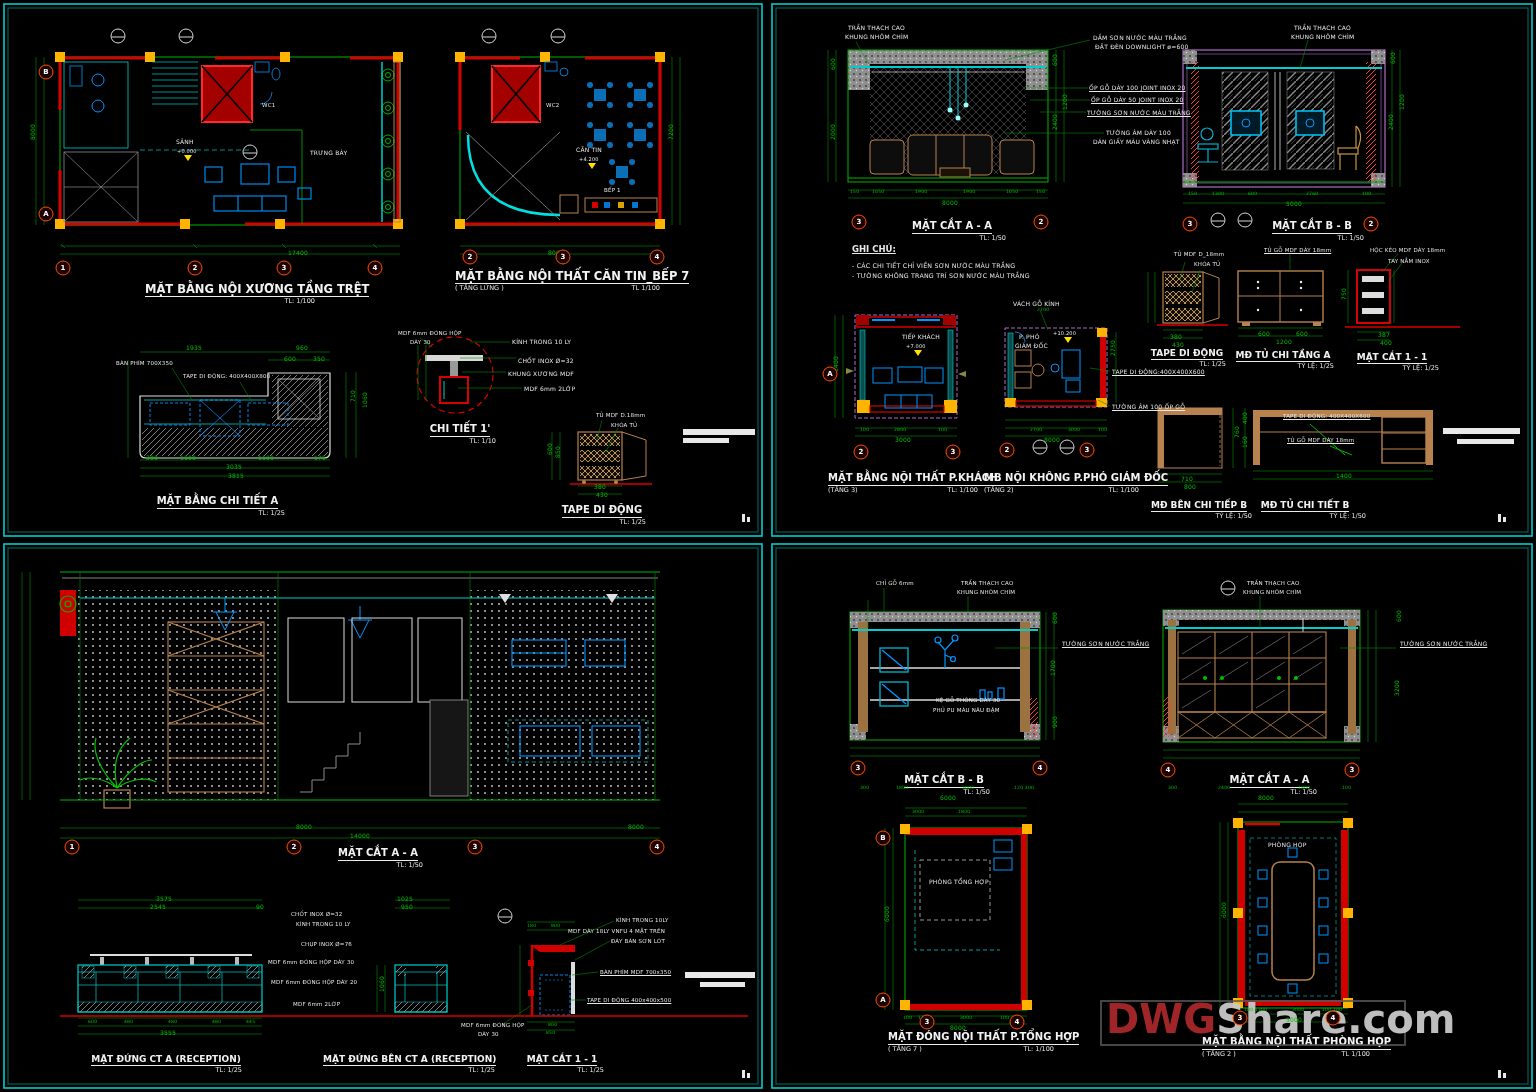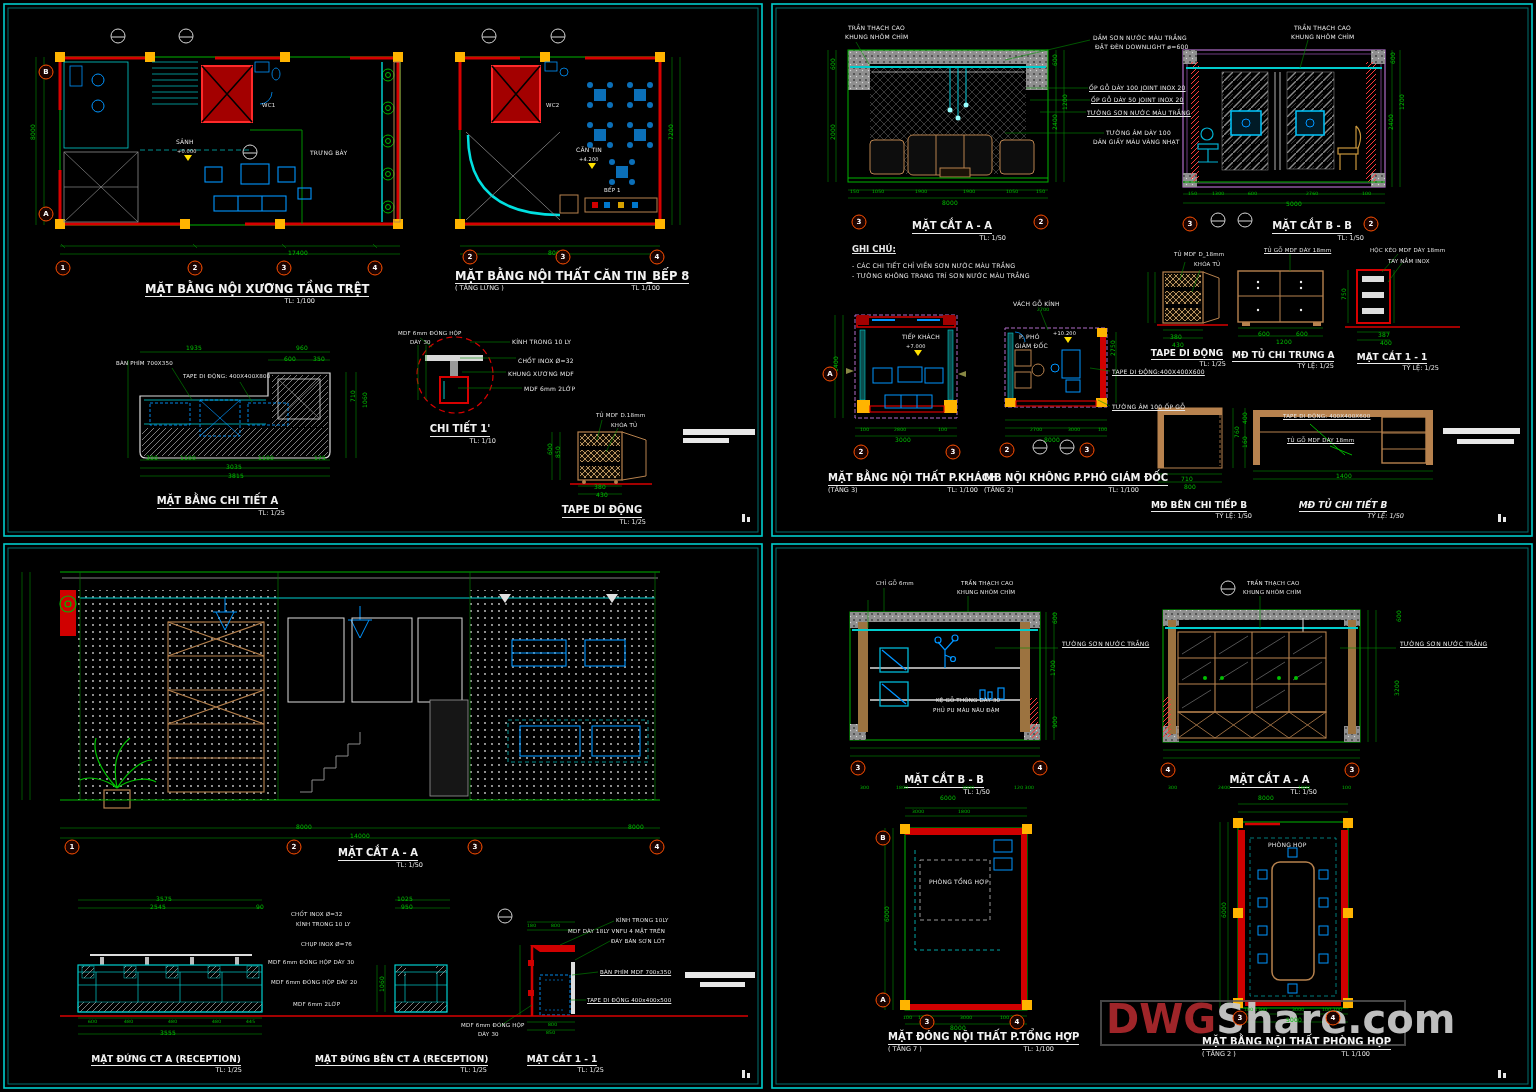--- a/index.html
+++ b/index.html
@@ -622,21 +622,21 @@
 </svg>
 
 <div class="ptitle s12" style="left:145px;top:280px;width:170px;">
   <span class="t">MẶT BẰNG NỘI XƯƠNG TẦNG TRỆT</span>
   <span class="row">
         <span></span>
         <span>TL: 1/100</span>
       </span>
 </div>
 <div class="ptitle s12" style="left:455px;top:267px;width:205px;">
-  <span class="t">MẶT BẰNG NỘI THẤT CĂN TIN_BẾP 8</span>
+  <span class="t">MẶT BẰNG NỘI THẤT CĂN TIN_BẾP 7</span>
   <span class="row">
         <span>( TẦNG LỬNG )</span>
         <span>TL 1/100</span>
       </span>
 </div>
 <div class="ptitle s10" style="left:150px;top:491px;width:135px;">
   <span class="t">MẶT BẰNG CHI TIẾT A</span>
   <span class="row">
         <span></span>
         <span>TL: 1/25</span>
@@ -685,62 +685,62 @@
       </span>
 </div>
 <div class="ptitle s9" style="left:1148px;top:343px;width:78px;">
   <span class="t">TAPE DI ĐỘNG</span>
   <span class="row">
         <span></span>
         <span>TL: 1/25</span>
       </span>
 </div>
 <div class="ptitle s9" style="left:1232px;top:345px;width:102px;">
-  <span class="t">MĐ TỦ CHI TRƯNG A</span>
+  <span class="t">MĐ TỦ CHI TẦNG A</span>
   <span class="row">
         <span></span>
         <span>TỶ LỆ: 1/25</span>
       </span>
 </div>
 <div class="ptitle s9" style="left:1345px;top:347px;width:94px;">
   <span class="t">MẶT CẮT 1 - 1</span>
   <span class="row">
         <span></span>
         <span>TỶ LỆ: 1/25</span>
       </span>
 </div>
 <div class="ptitle s9" style="left:1146px;top:495px;width:106px;">
   <span class="t">MĐ BÊN CHI TIẾP B</span>
   <span class="row">
         <span></span>
         <span>TỶ LỆ: 1/50</span>
       </span>
 </div>
-<div class="ptitle s9" style="left:1282px;top:495px;width:122px;font-style:italic;">
+<div class="ptitle s9" style="left:1244px;top:495px;width:122px;">
   <span class="t">MĐ TỦ CHI TIẾT B</span>
   <span class="row">
         <span></span>
         <span>TỶ LỆ: 1/50</span>
       </span>
 </div>
 <div class="ptitle s10" style="left:333px;top:843px;width:90px;">
   <span class="t">MẶT CẮT A - A</span>
   <span class="row">
         <span></span>
         <span>TL: 1/50</span>
       </span>
 </div>
 <div class="ptitle s9" style="left:90px;top:1049px;width:152px;">
   <span class="t">MẶT ĐỨNG CT A (RECEPTION)</span>
   <span class="row">
         <span></span>
         <span>TL: 1/25</span>
       </span>
 </div>
-<div class="ptitle s9" style="left:315px;top:1049px;width:172px;">
+<div class="ptitle s9" style="left:323px;top:1049px;width:172px;">
   <span class="t">MẶT ĐỨNG BÊN CT A (RECEPTION)</span>
   <span class="row">
         <span></span>
         <span>TL: 1/25</span>
       </span>
 </div>
 <div class="ptitle s9" style="left:520px;top:1049px;width:84px;">
   <span class="t">MẶT CẮT 1 - 1</span>
   <span class="row">
         <span></span>

